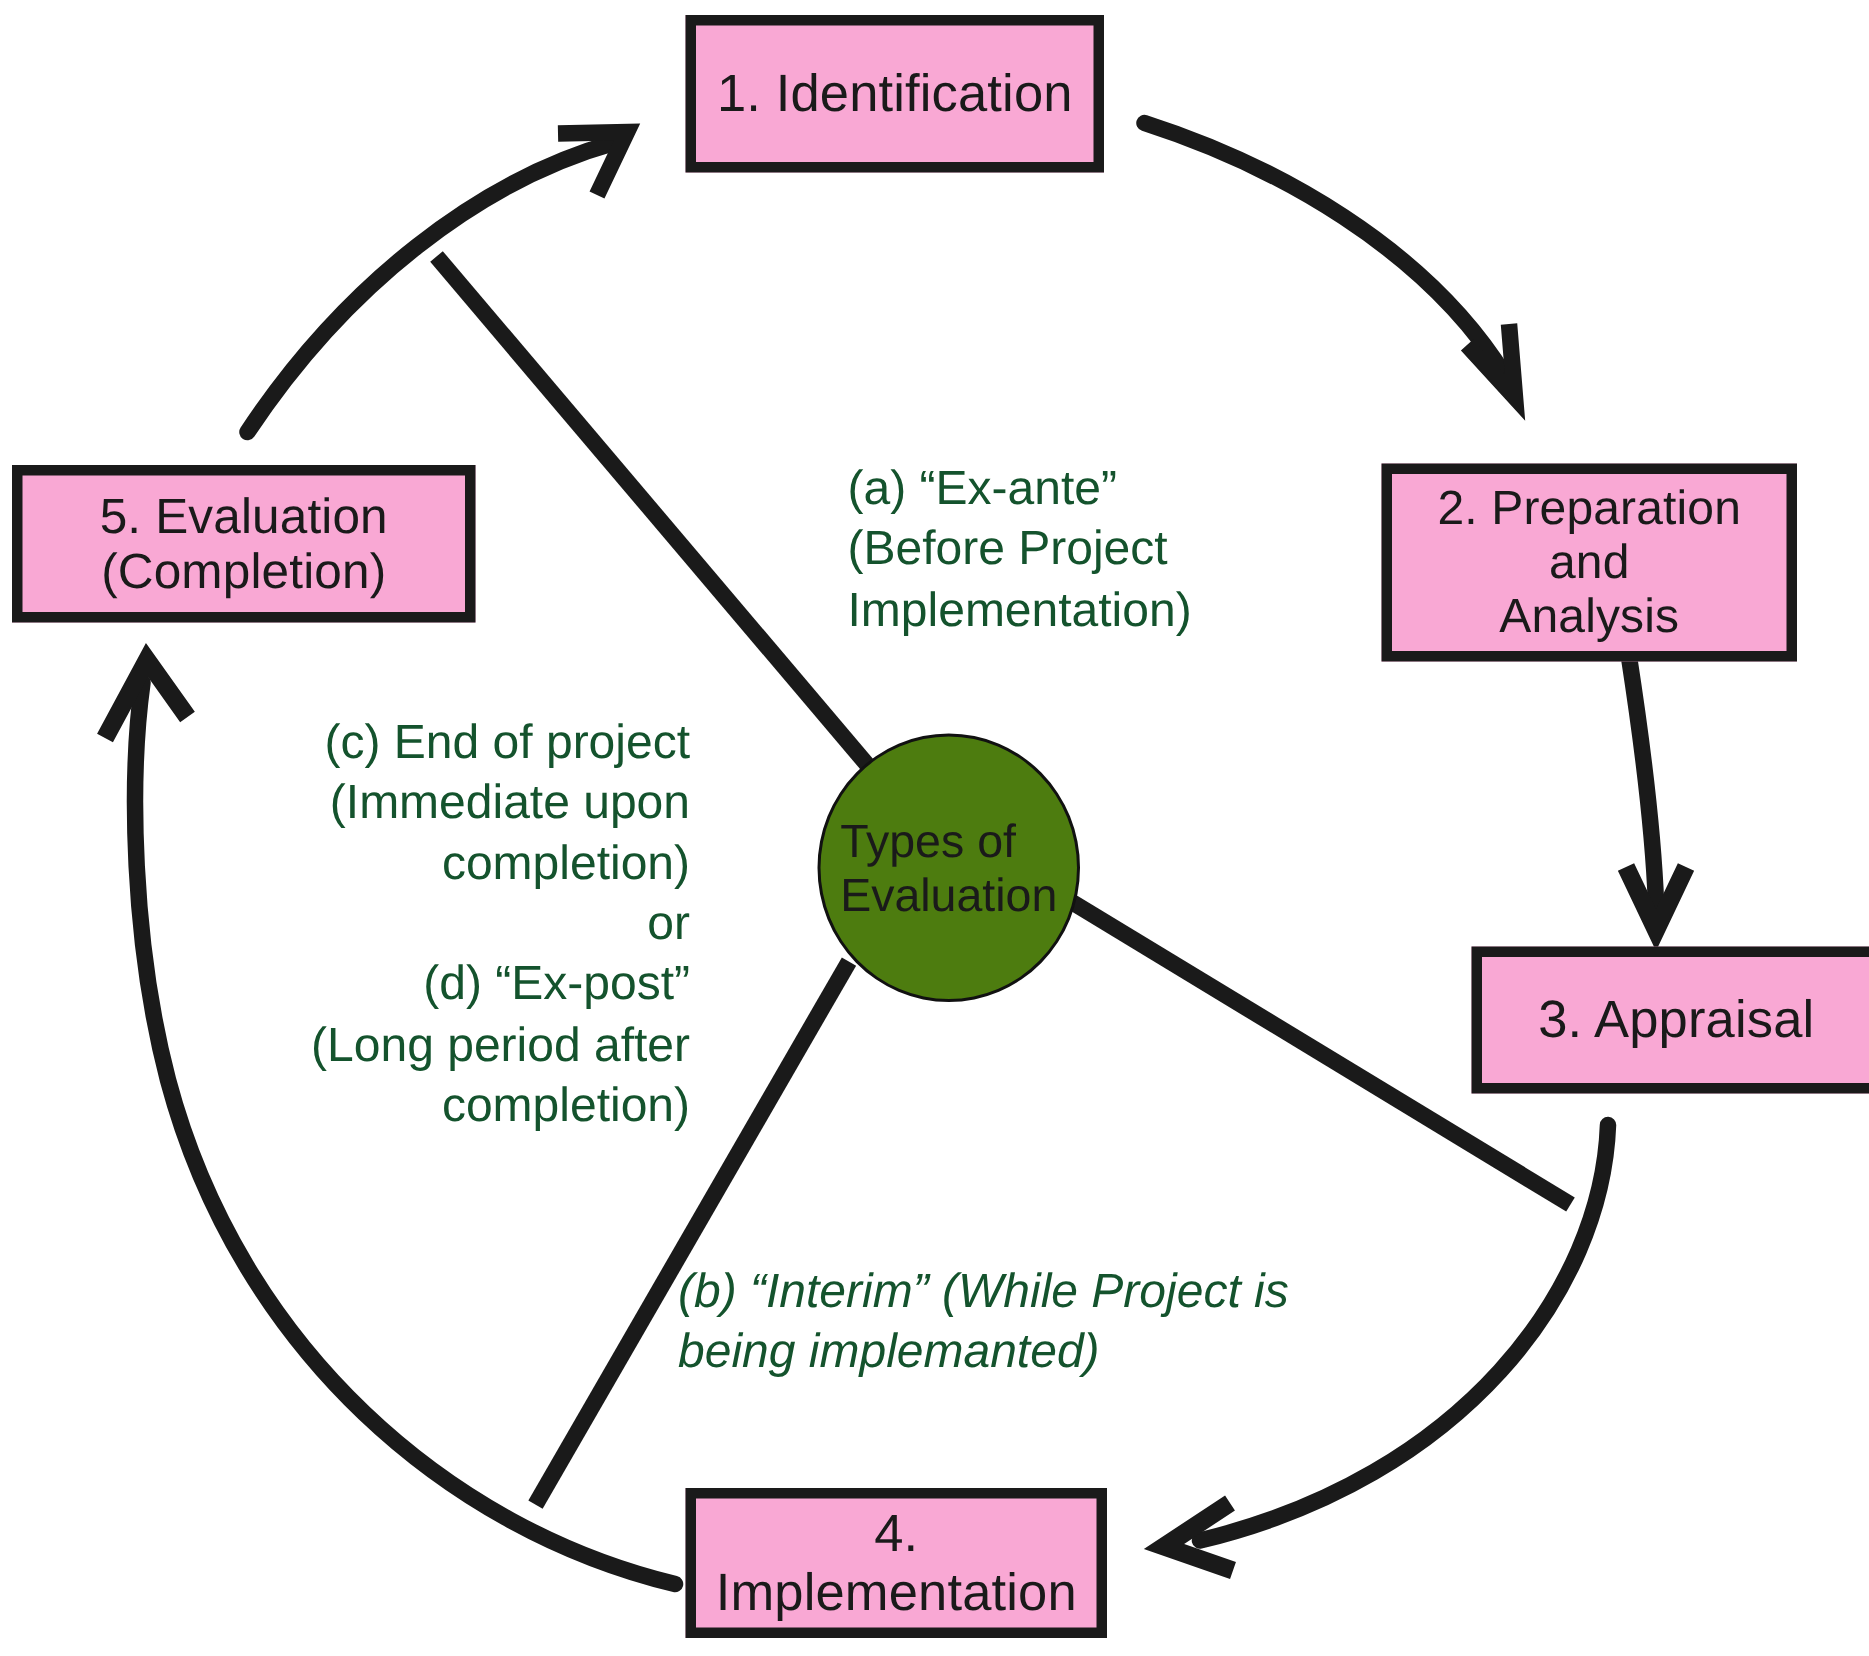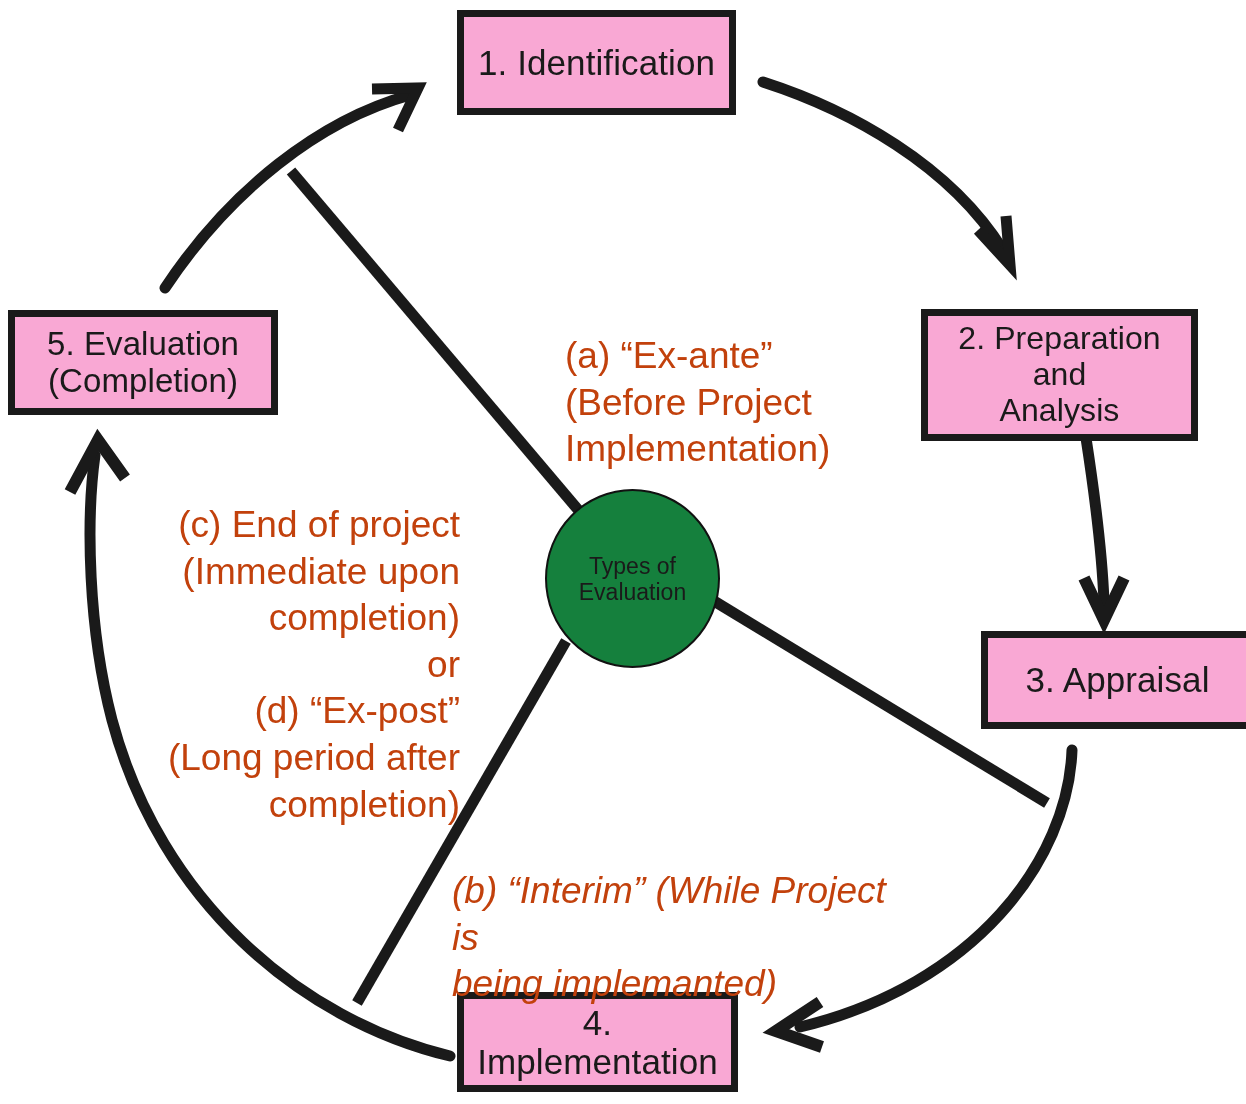--- a/index.html
+++ b/index.html
@@ -38,49 +38,47 @@
     line-height: 1.12;
     font-size: 35px;
     letter-spacing: 0.1px;
     white-space: pre-line;
     z-index: 3;
   }
   #stage-box-1 { left: 457px;  top: 10px;   width: 279px; height: 105px; }
   #stage-box-2 { left: 921px;  top: 309px;  width: 277px; height: 132px;  font-size: 32px; }
   #stage-box-3 { left: 957px;  top: 631px;  width: 273px; height: 98px; margin-left: 24px; }
   #stage-box-4 { left: 457px;  top: 992px;  width: 281px; height: 100px; }
-  #stage-box-5 { left: 8px;    top: 310px;  width: 270px; height: 105px;  font-size: 33px; }
+  #stage-box-5 { left: 8px;    top: 310px;  width: 309px; height: 105px;  font-size: 33px; }
 
   .center-node {
     position: absolute;
     left: 545px;
     top: 489px;
     width: 171px;
     height: 175px;
     border: 2px solid #111111;
     border-radius: 50%;
-    background: #15803d;
+    background: #4d7c0f;
     display: flex;
     align-items: center;
     justify-content: center;
-    text-align: center;
-    font-size: 23px;
+    font-size: 31px;
     line-height: 1.13;
     white-space: pre-line;
     z-index: 4;
   }
 
   .annotation {
     position: absolute;
-    font-size: 37px;
+    font-size: 32px;
     line-height: 1.26;
     white-space: pre-line;
-    color: #c2410c;
+    color: #14532d;
     z-index: 5;
-    margin-top: 28px;
   }
   #annotation-a { left: 565px; top: 305px;  width: 300px; text-align: left; }
   #annotation-c { left: 130px; top: 474px;  width: 330px; text-align: right; }
   #annotation-b { left: 452px; top: 840px;  width: 440px; text-align: left; font-style: italic; }
 </style>
 </head>
 <body>
 
 <div id="diagram-root">
 

